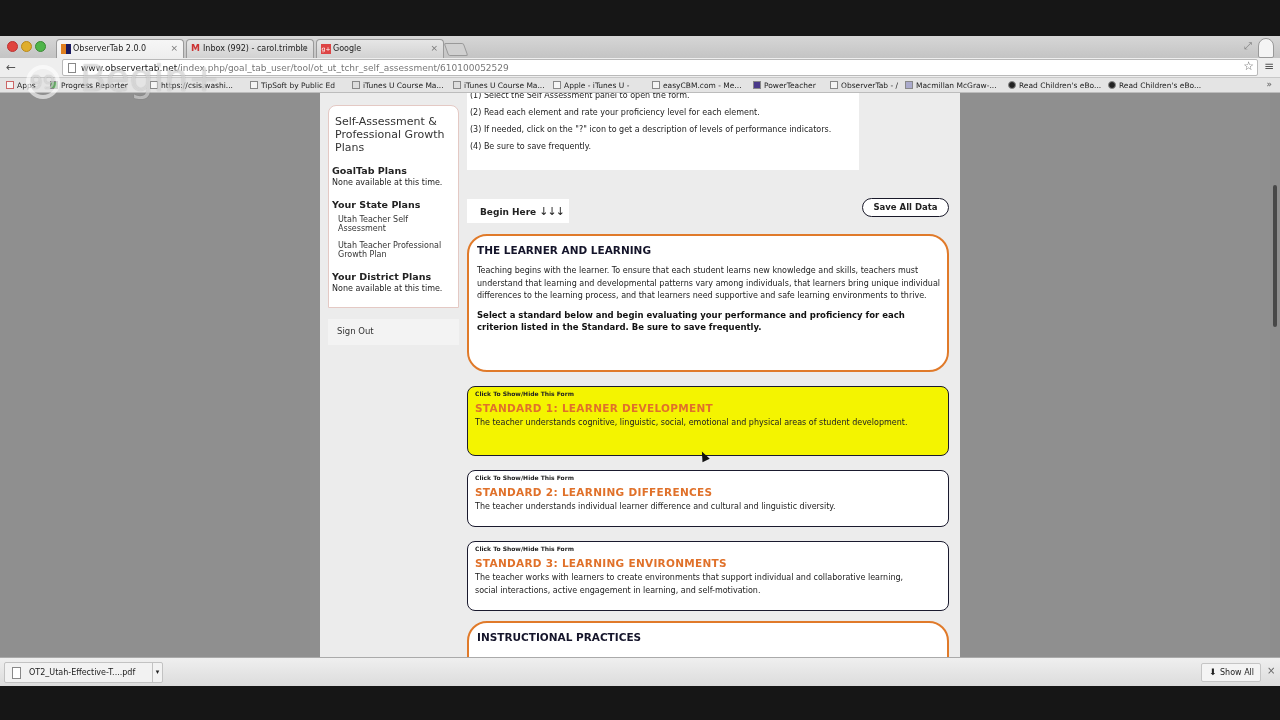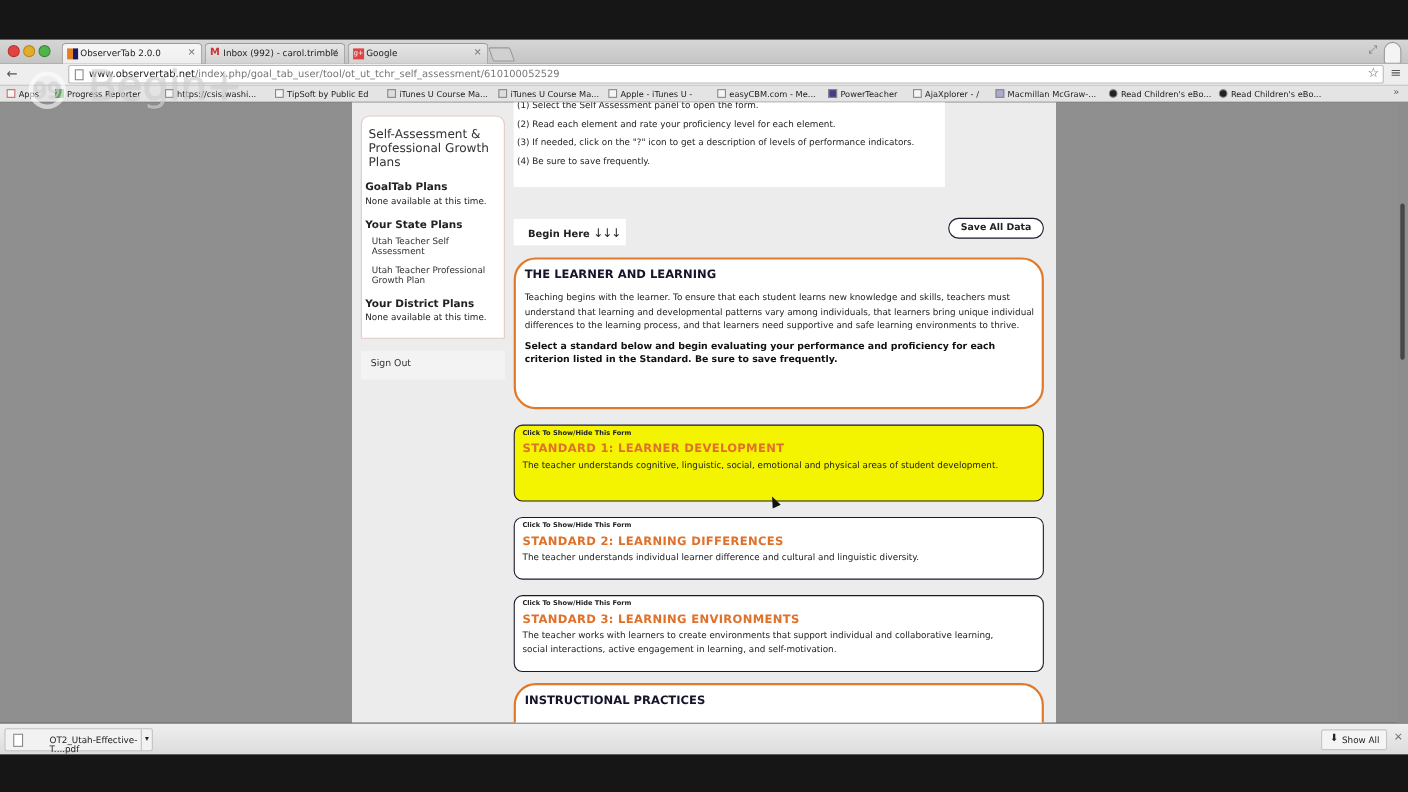--- a/index.html
+++ b/index.html
@@ -67,21 +67,21 @@
   .std { position: absolute; left: 147px; width: 482px; background: #fff; border: 1.5px solid #1a1a2e; border-radius: 8px; padding: 3px 7px 0 7px; cursor: pointer; }
   .std.highlight { background: #f4f400; }
   .std .toggle { font-size: 6px; font-weight: bold; color: #222; }
   .std .title { font-size: 10.5px; font-weight: bold; color: #e0712a; margin-top: 5px; letter-spacing: 0.3px; }
   .std .text { font-size: 8px; color: #222; line-height: 13px; margin-top: 2px; width: 440px; }
 
   .cursor { position: absolute; left: 380px; top: 358px; width: 0; height: 0; border-left: 4px solid transparent; border-right: 4px solid transparent; border-bottom: 10px solid #111; transform: rotate(-25deg); }
 
   
   .dlbar { position: absolute; left: 0; top: 657px; width: 1280px; height: 29px; background: linear-gradient(#efefef, #dcdcdc); border-top: 1px solid #aaa; }
-  .dl-item { position: absolute; left: 4px; top: 4px; width: 135px; height: 21px; background: #f2f2f2; border: 1px solid #c2c2c2; border-radius: 2px; font-size: 8px; color: #222; padding: 5px 0 0 40px; }
+  .dl-item { position: absolute; left: 4px; top: 4px; width: 159px; height: 21px; background: #f2f2f2; border: 1px solid #c2c2c2; border-radius: 2px; font-size: 8px; color: #222; padding: 5px 0 0 24px; }
   .dl-item .file-ico { position: absolute; left: 7px; top: 4px; width: 9px; height: 12px; border: 1px solid #888; background: #fff; }
   .dl-item .caret { position: absolute; right: 0; top: 0; width: 10px; height: 19px; border-left: 1px solid #c2c2c2; font-size: 7px; text-align: center; padding-top: 5px; }
   .showall { position: absolute; left: 1201px; top: 5px; width: 60px; height: 19px; background: #f4f4f4; border: 1px solid #c5c5c5; border-radius: 2px; font-size: 8px; color: #222; padding: 4px 0 0 18px; }
   .showall .dl-arrow { position: absolute; left: 7px; top: 3px; font-size: 9px; }
   .dl-close { position: absolute; left: 1267px; top: 7px; font-size: 10px; color: #666; }
 
   
   .watermark { position: absolute; left: 26px; top: 56px; font-size: 38px; color: rgba(255,255,255,0.55); font-family: "DejaVu Sans", sans-serif; white-space: nowrap; text-shadow: 0 0 1px rgba(0,0,0,0.3); pointer-events: none; }
   .watermark .circle { display: inline-block; width: 34px; height: 34px; border: 4px solid rgba(255,255,255,0.6); border-radius: 50%; font-size: 20px; text-align: left; line-height: 26px; vertical-align: 2px; margin-right: 20px; }
 </style>
@@ -128,21 +128,21 @@
 <div class="bookmarks">
   <span class="bm" style="left:6px;"><span class="ico" style="border-color:#c66;"></span><span>Apps</span></span>
   <span class="bm" style="left:50px;"><span class="ico" style="background:#6a6;"></span><span>Progress Reporter</span></span>
   <span class="bm" style="left:150px;"><span class="ico"></span><span>https://csis.washi...</span></span>
   <span class="bm" style="left:250px;"><span class="ico"></span><span>TipSoft by Public Ed</span></span>
   <span class="bm" style="left:352px;"><span class="ico" style="background:#ddd;"></span><span>iTunes U Course Ma...</span></span>
   <span class="bm" style="left:453px;"><span class="ico" style="background:#ddd;"></span><span>iTunes U Course Ma...</span></span>
   <span class="bm" style="left:553px;"><span class="ico"></span><span>Apple - iTunes U -</span></span>
   <span class="bm" style="left:652px;"><span class="ico"></span><span>easyCBM.com - Me...</span></span>
   <span class="bm" style="left:753px;"><span class="ico" style="background:#4a3a8a;"></span><span>PowerTeacher</span></span>
-  <span class="bm" style="left:830px;"><span class="ico"></span><span>AjaXplorer - /</span></span>
+  <span class="bm" style="left:830px;"><span class="ico"></span><span>ObserverTab - /</span></span>
   <span class="bm" style="left:905px;"><span class="ico" style="background:#aac;"></span><span>Macmillan McGraw-...</span></span>
   <span class="bm" style="left:1008px;"><span class="ico" style="background:#222;border-radius:50%;"></span><span>Read Children's eBo...</span></span>
   <span class="bm" style="left:1108px;"><span class="ico" style="background:#222;border-radius:50%;"></span><span>Read Children's eBo...</span></span>
   <span class="bm-more">»</span>
 </div>
 
 <div class="viewport">
   <div class="page">
 
     <div class="sidebar">

